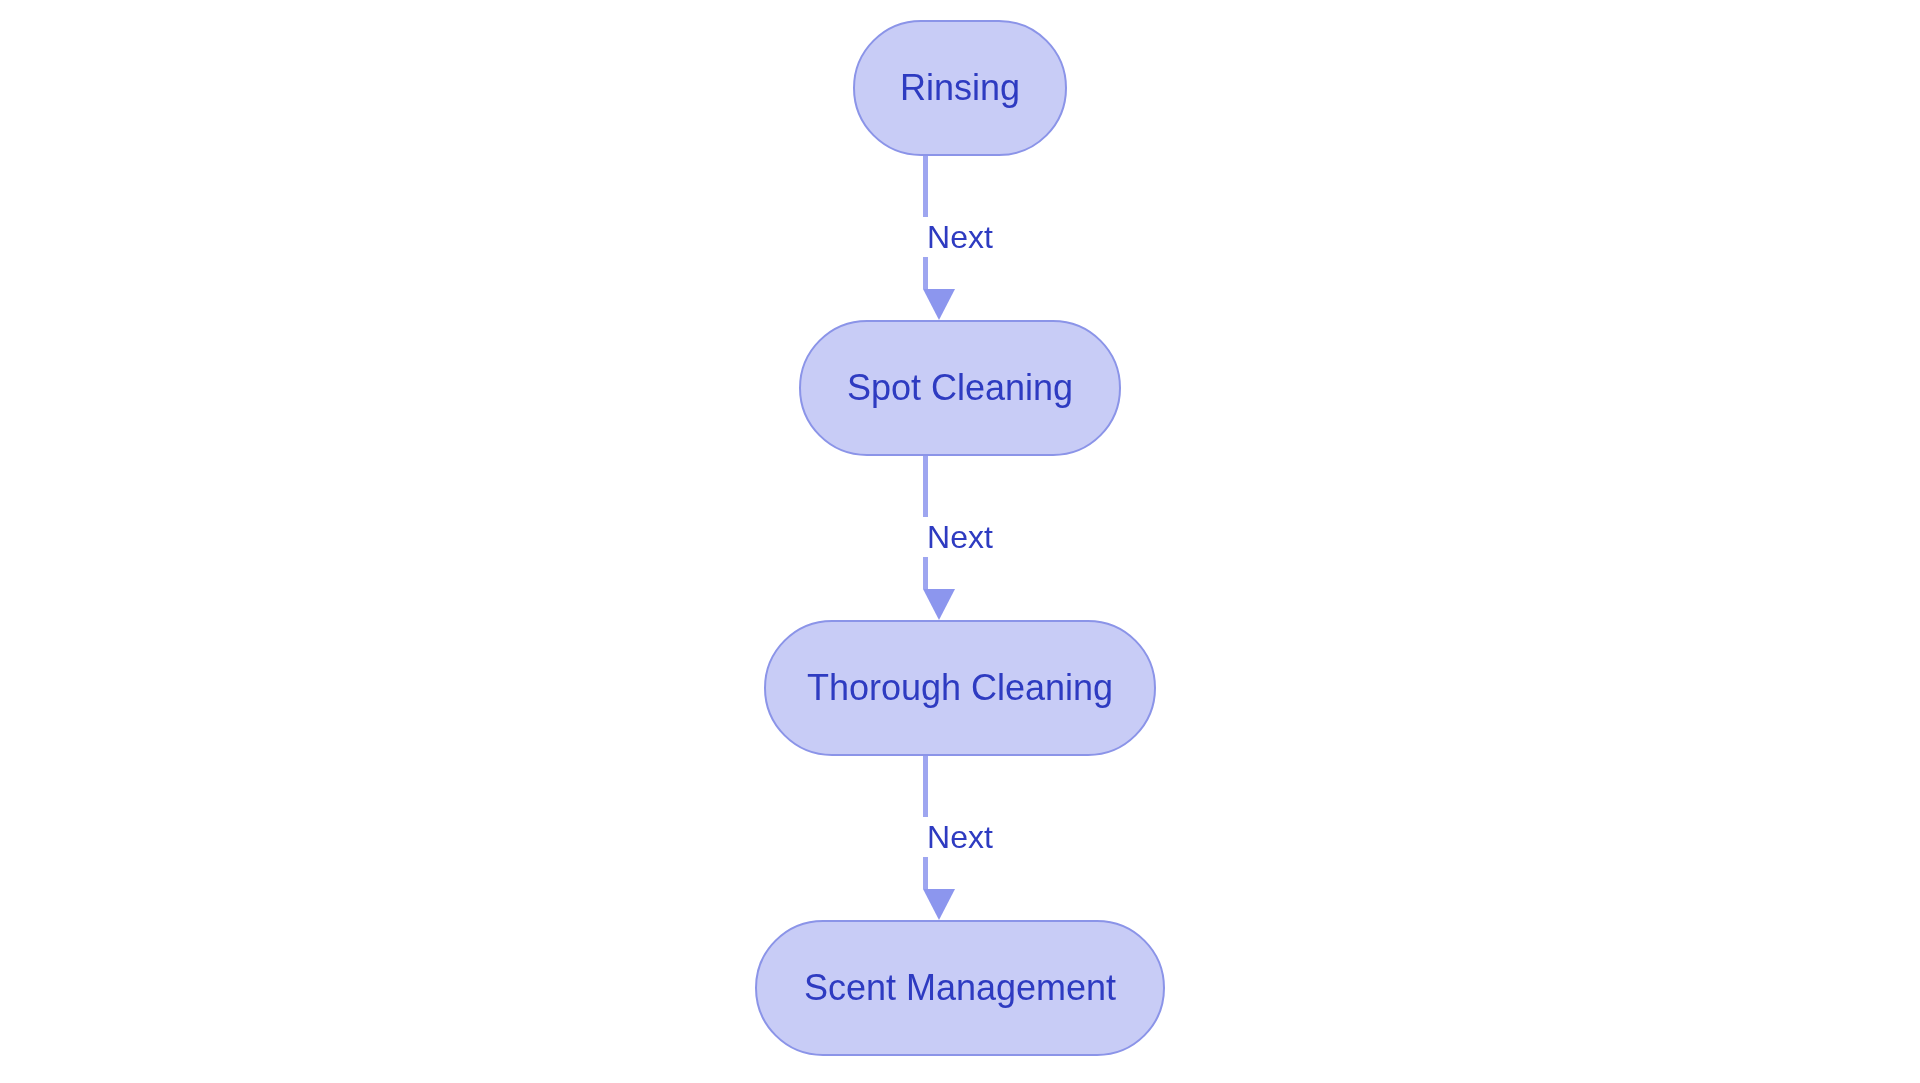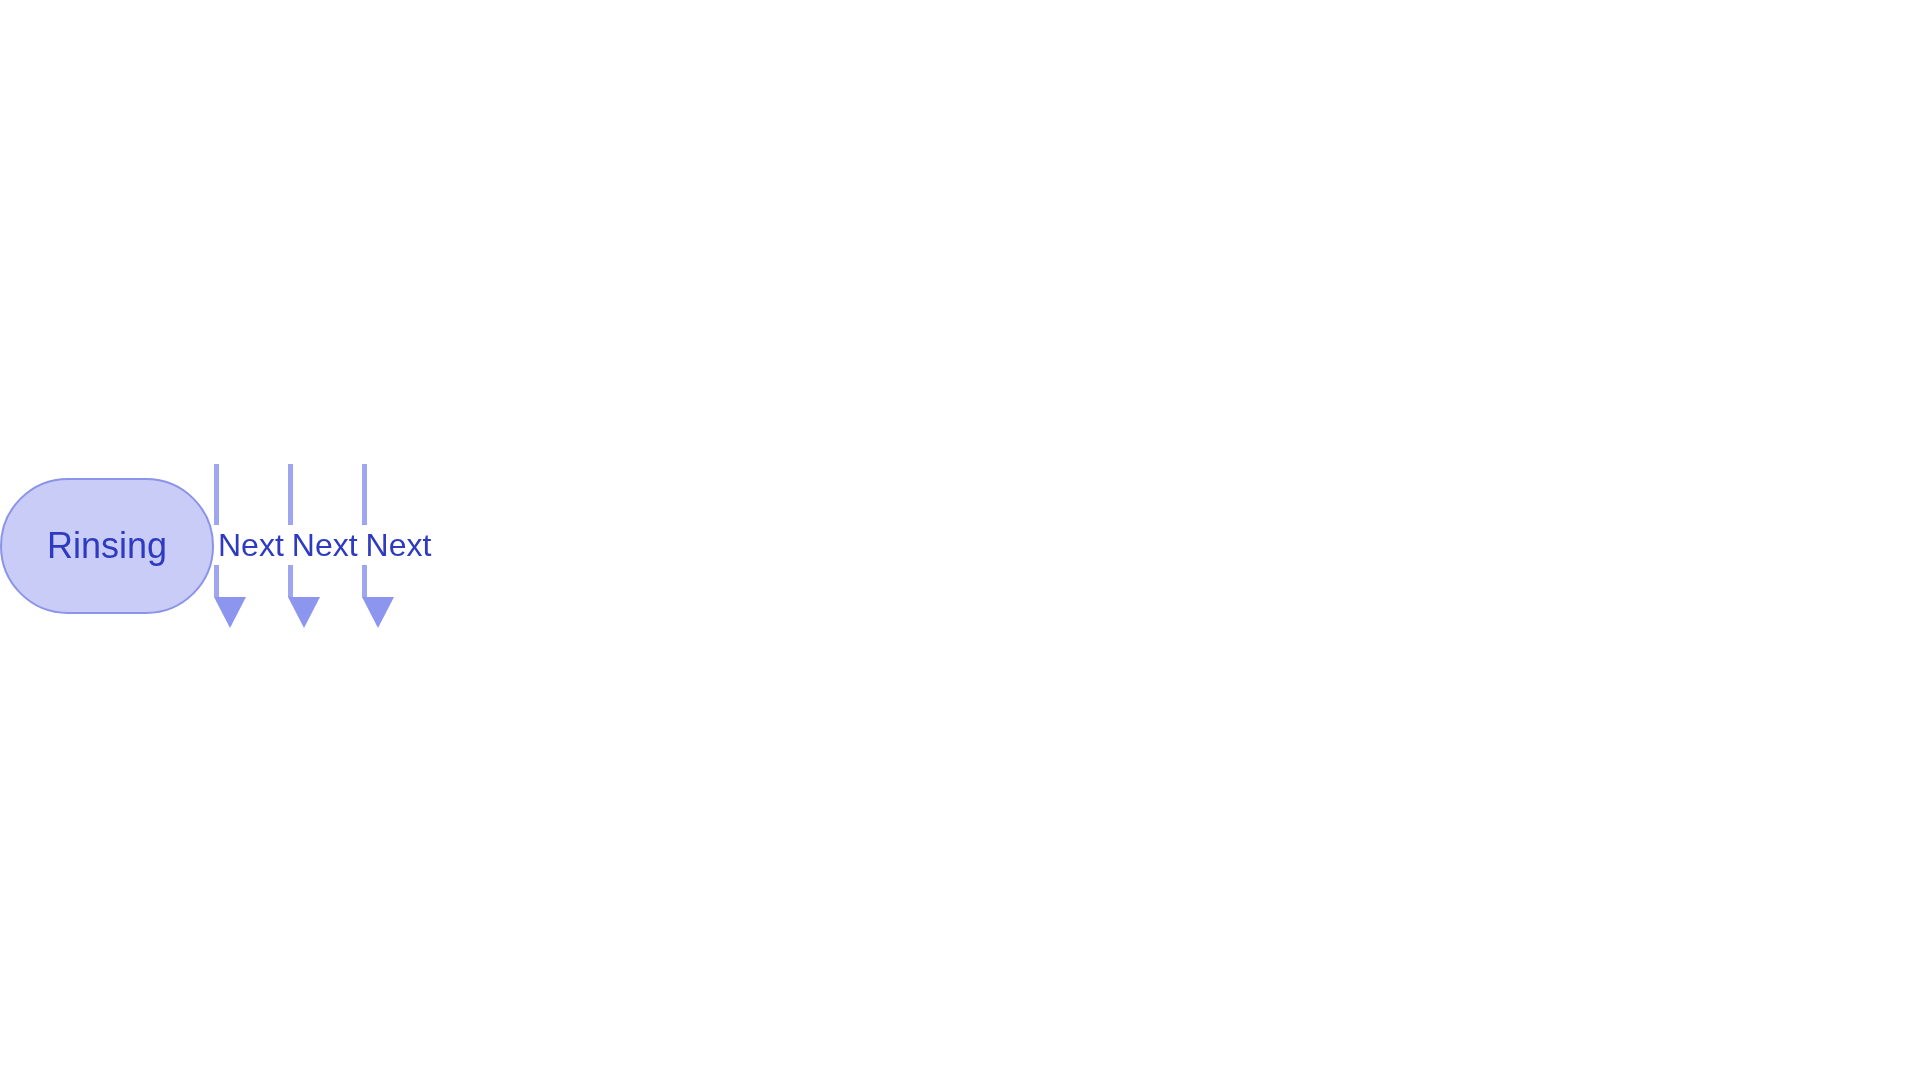--- a/index.html
+++ b/index.html
@@ -15,22 +15,23 @@
   html, body {
     background: var(--canvas-bg);
     font-family: "Liberation Sans", sans-serif;
   }
   .canvas {
     position: relative;
     width: 1920px;
     height: 1083px;
     background: var(--canvas-bg);
     display: flex;
+    flex-direction: column;
     align-items: center;
-    padding-top: 8px;
+    padding-top: 20px;
     overflow: hidden;
   }
   .node {
     height: 136px;
     border-radius: 68px;
     background: var(--node-fill);
     border: 2px solid var(--node-border);
     color: var(--node-text);
     font-size: 36px;
     display: flex;
@@ -82,30 +83,39 @@
     <span>Rinsing</span>
   </div>
 
   <div class="connector">
     <div class="edge-seg seg-top"></div>
     <div class="edge-label">Next</div>
     <div class="edge-seg seg-bottom"></div>
     <div class="arrowhead"></div>
   </div>
 
+  <div class="node n1">
+    <span>Spot Cleaning</span>
+  </div>
 
   <div class="connector">
     <div class="edge-seg seg-top"></div>
     <div class="edge-label">Next</div>
     <div class="edge-seg seg-bottom"></div>
     <div class="arrowhead"></div>
   </div>
 
+  <div class="node n2">
+    <span>Thorough Cleaning</span>
+  </div>
 
   <div class="connector">
     <div class="edge-seg seg-top"></div>
     <div class="edge-label">Next</div>
     <div class="edge-seg seg-bottom"></div>
     <div class="arrowhead"></div>
   </div>
 
+  <div class="node n3">
+    <span>Scent Management</span>
+  </div>
 
 </div>
 
 </body></html>

